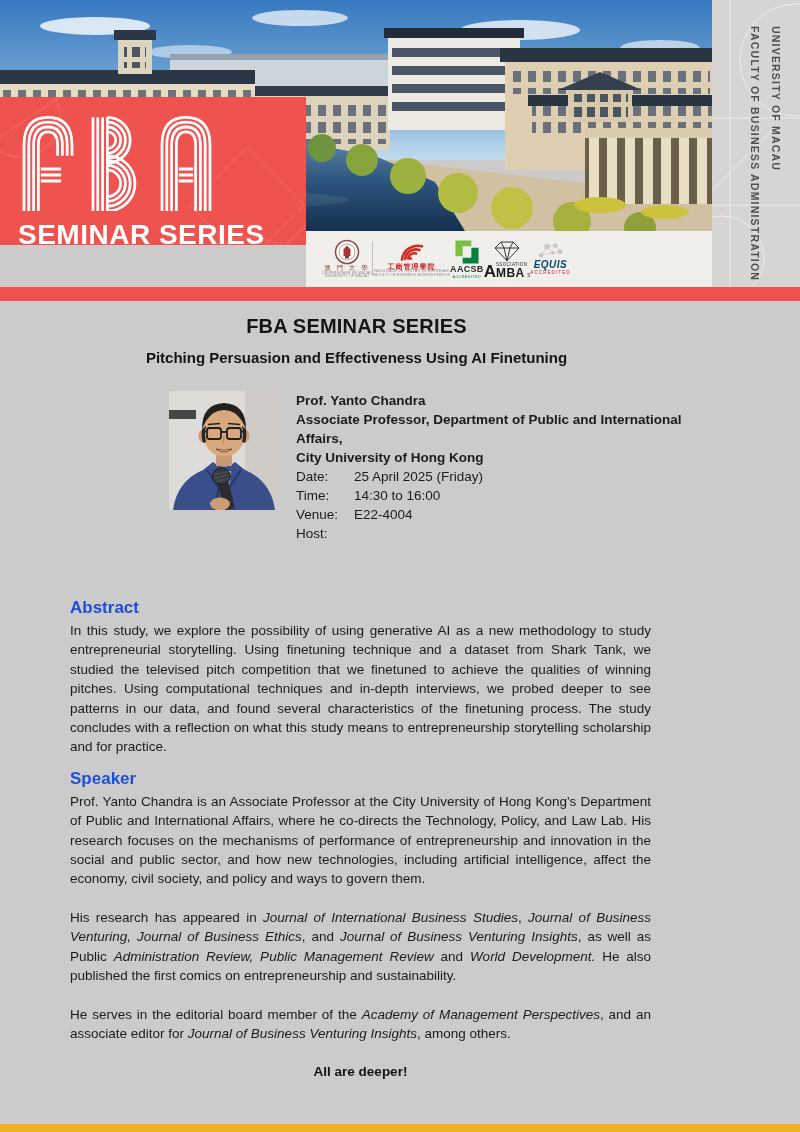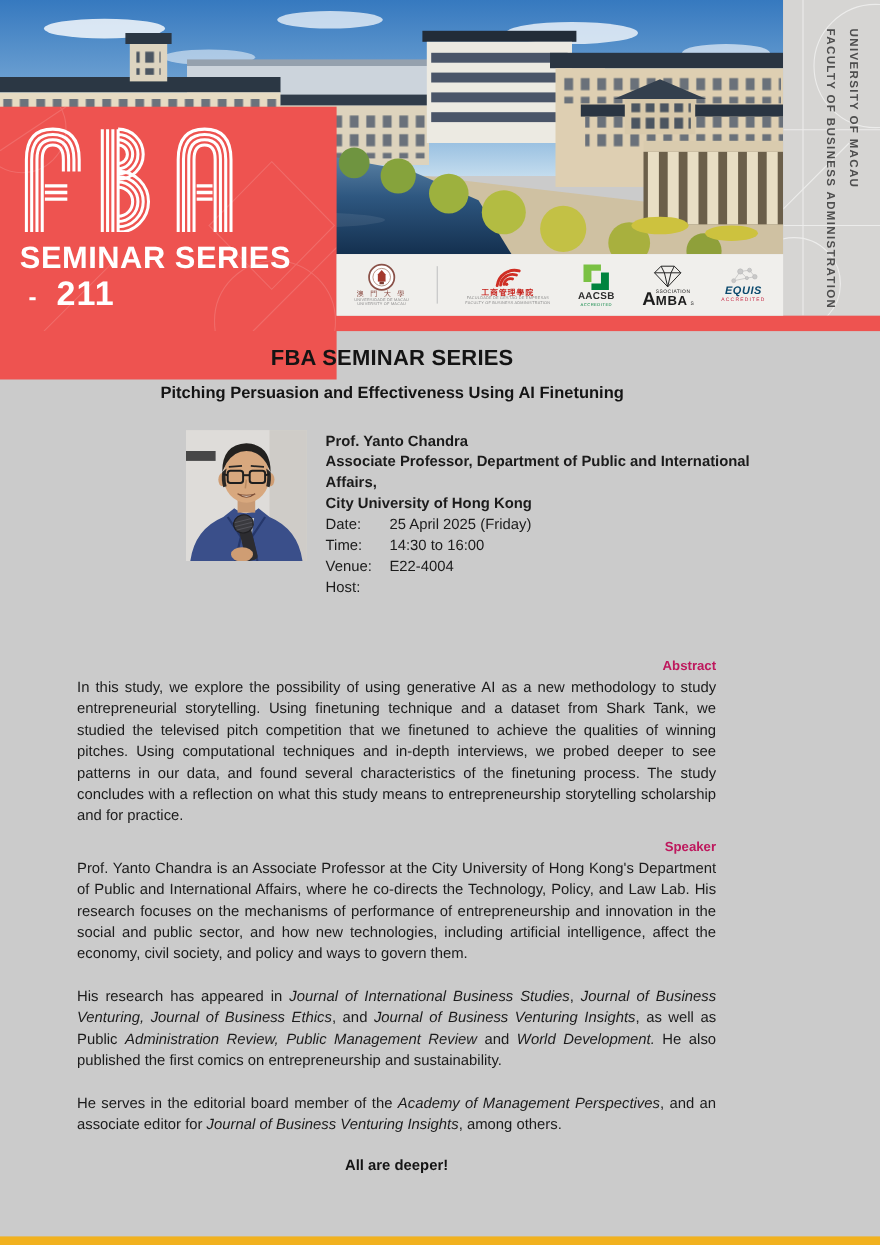--- a/index.html
+++ b/index.html
@@ -12,30 +12,30 @@
   .hdr-photo{position:absolute;left:0;top:0;width:712px;height:231px;}
   .hdr-gray{position:absolute;left:712px;top:0;width:88px;height:287px;background:#d6d5d3;overflow:hidden;}
   .hdr-gray svg.pattern{position:absolute;left:0;top:0;}
   .vtext{
     position:absolute;top:26px;right:14px;height:250px;
     writing-mode:vertical-rl;
     font-size:10.5px;font-weight:bold;letter-spacing:1.2px;line-height:2.0;
     color:#4e4e4e;white-space:nowrap;
   }
   .red-band{position:absolute;left:0;top:287px;width:800px;height:14px;background:#ee5350;}
-  .red-panel{position:absolute;left:0;top:97px;width:306px;height:248px;background:#ee5350;overflow:hidden;}
+  .red-panel{position:absolute;left:0;top:97px;width:306px;height:148px;background:#ee5350;overflow:hidden;}
   .red-panel svg.pattern{position:absolute;left:0;top:0;}
   .fba-logo{position:absolute;left:18px;top:12px;}
   .series-label{position:absolute;left:18px;top:122px;font-size:28px;font-weight:800;color:#fff;letter-spacing:.5px;white-space:nowrap;}
   .series-num-row{position:absolute;left:26px;top:152px;display:flex;align-items:baseline;color:#fff;}
   .series-dash{font-size:22px;font-weight:bold;}
   .series-number{font-size:31px;font-weight:800;margin-left:18px;letter-spacing:1px;}
   .logo-strip{
     position:absolute;left:306px;top:231px;width:406px;height:56px;background:#f0efec;
-    display:flex;align-items:center;justify-content:space-between;padding:0 16px;box-sizing:border-box;
+    display:flex;align-items:center;padding:0 16px;box-sizing:border-box;
   }
   .lg{display:flex;flex-direction:column;align-items:center;justify-content:center;line-height:1.05;}
   .lg .micro{font-size:3.5px;color:#8a8a8a;letter-spacing:.2px;white-space:nowrap;}
   .um-cn{font-size:6.5px;color:#8a4a42;letter-spacing:2px;white-space:nowrap;}
   .fba-cn{font-size:7px;color:#c5221c;font-weight:bold;letter-spacing:1px;white-space:nowrap;}
   .strip-divider{width:1px;height:34px;background:#c2c2c2;}
   .aacsb-name{font-size:9px;font-weight:800;color:#2d2d2d;letter-spacing:.3px;}
   .aacsb-tag{font-size:3.8px;color:#00833e;letter-spacing:.4px;}
   .amba-text{display:flex;align-items:flex-end;}
   .amba-a{font-size:17px;font-weight:bold;color:#1c1c1c;line-height:.8;}
@@ -49,21 +49,21 @@
   .content{position:absolute;left:0;top:301px;width:713px;}
   .page-title{text-align:center;font-size:20px;font-weight:bold;color:#141414;margin:14px 0 0;letter-spacing:.2px;}
   .page-subtitle{text-align:center;font-size:15px;font-weight:bold;color:#141414;margin:11px 0 0;}
   .speaker-block{display:flex;margin:25px 0 0 169px;}
   .speaker-photo{width:110px;height:119px;flex:0 0 auto;}
   .speaker-details{margin-left:17px;font-size:13.5px;line-height:19px;color:#1b1b1b;}
   .bold-line{font-weight:bold;}
   .info-row{display:flex;}
   .info-label{width:58px;flex:0 0 auto;}
   .textcol{padding:0 62px 0 70px;}
-  .sec-heading{text-align:right;font-weight:bold;font-size:12px;color:#be185d;}
+  .sec-heading{text-align:left;font-weight:bold;font-size:17px;color:#1d4ed8;}
   .abstract-heading{margin-top:55px;}
   .para{font-size:13.5px;line-height:19.4px;text-align:justify;margin-top:3px;color:#1b1b1b;}
   .speaker-heading{margin-top:12px;}
   .para-gap{margin-top:19px;text-align:justify;font-size:13.5px;line-height:19.4px;color:#1b1b1b;}
   .closing{text-align:center;font-weight:bold;font-size:13.5px;margin-top:21px;color:#141414;}
   .bottom-bar{position:absolute;left:0;bottom:0;width:800px;height:8px;background:#f1b11f;}
 </style>
 </head>
 <body>
 

